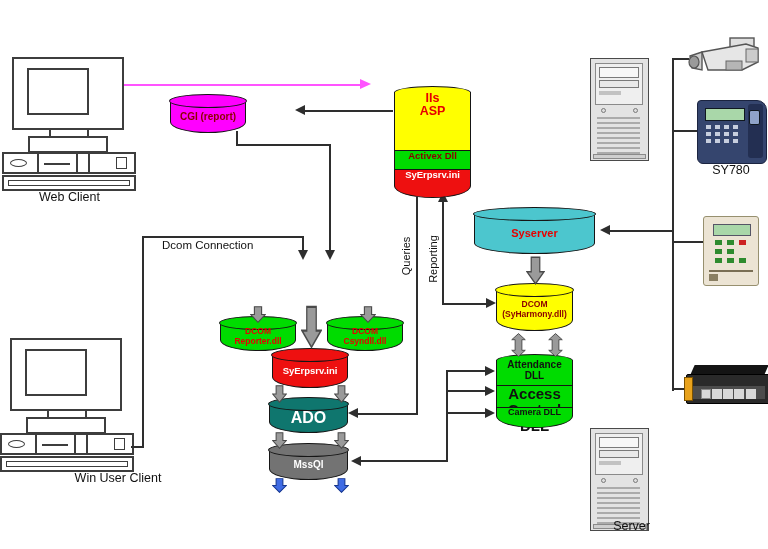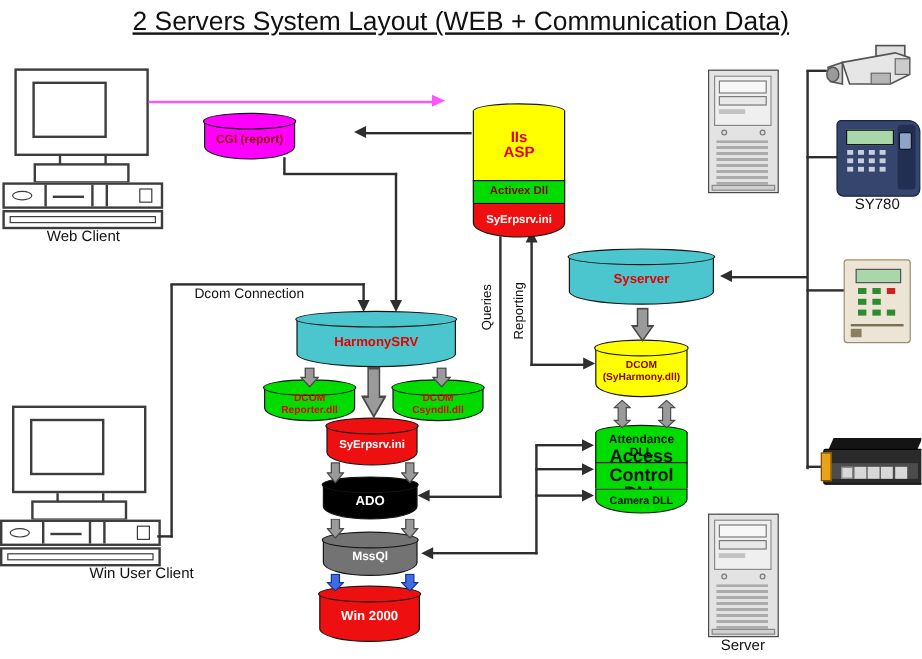--- a/index.html
+++ b/index.html
@@ -25,21 +25,21 @@
        border-radius:0 0 50% 50% / 0 0 11px 11px;display:flex;align-items:center;justify-content:center;
        text-align:center;font-weight:bold;}
   .cyl::before{content:"";position:absolute;left:-1.6px;right:-1.6px;top:-7px;height:14px;
        background:inherit;border:inherit;border-radius:50%;box-sizing:border-box;}
   .cyl span{position:relative;z-index:1;white-space:pre-line;line-height:1.12;}
   
   .stack{position:absolute;}
   .cap{position:absolute;left:0;right:0;top:-6px;height:13px;border:1.6px solid #151515;
        border-radius:50%;box-sizing:border-box;z-index:0;}
   .band{position:relative;box-sizing:border-box;border-left:1.6px solid #151515;border-right:1.6px solid #151515;
-       display:flex;align-items:center;justify-content:center;text-align:center;font-weight:bold;z-index:1;}
+       display:flex;align-items:flex-start;justify-content:center;text-align:center;font-weight:bold;z-index:1;}
   .band + .band{border-top:1.4px solid #151515;}
   .band-bottom{border-bottom:1.6px solid #151515;border-radius:0 0 50% 50% / 0 0 12px 12px;}
   .band span{white-space:pre-line;line-height:1.05;}
   .t-red{color:#e60000;} .t-white{color:#fff;} .t-darkred{color:#8b0000;} .t-black{color:#111;}
   
   .cap-label{position:absolute;font-size:12.5px;color:#111;text-align:center;}
   .vlabel{position:absolute;width:60px;font-size:11px;color:#111;text-align:center;transform:rotate(-90deg);}
   .slabel{position:absolute;font-size:11.5px;color:#111;}
   
   .barrow{position:absolute;}
@@ -89,21 +89,20 @@
   .nd-face{position:absolute;left:6px;top:24px;width:73px;height:13px;background:#4c4c4c;}
   .nd-ports{position:absolute;left:15px;top:27px;width:8px;height:8px;background:#d8d8d8;border:1px solid #888;
      box-shadow:11px 0 #d8d8d8,22px 0 #d8d8d8,33px 0 #d8d8d8,45px 0 #d8d8d8;}
   .nd-orange{position:absolute;left:-2px;top:15px;width:7px;height:22px;background:#e8a21c;border:1px solid #7c5200;}
 </style>
 </head>
 <body>
 
 <div id="canvas">
 
-  <div class="title">2 Servers System Layout (WEB + Communication Data)</div>
 
   <div class="computer" style="left:2px;top:55px;">
     <div class="mon"></div>
     <div class="scr"></div>
     <div class="neck"></div>
     <div class="base"></div>
     <div class="case">
       <div class="c-oval"></div>
       <div class="c-line"></div>
       <div class="c-div1"></div>
@@ -194,48 +193,42 @@
 ASP</span>
     </div>
     <div class="band" style="height:19px;background:#00dc00;font-size:9.5px;">
       <span class="t-darkred">Activex Dll</span>
     </div>
     <div class="band band-bottom" style="height:29px;background:#ee1010;font-size:9.5px;">
       <span class="t-white">SyErpsrv.ini</span>
     </div>
   </div>
 
-  <div class="cyl" style="left:247px;top:265px;width:133px;height:41px;background:#4cc6ce;font-size:11px;">
-    <span class="t-red">HarmonySRV</span>
-  </div>
 
   <div class="cyl" style="left:220px;top:322px;width:76px;height:29px;background:#00dc00;font-size:8.5px;">
     <span class="t-red">DCOM
 Reporter.dll</span>
   </div>
   <div class="cyl" style="left:327px;top:322px;width:76px;height:29px;background:#00dc00;font-size:8.5px;">
     <span class="t-red">DCOM
 Csyndll.dll</span>
   </div>
 
   <div class="cyl" style="left:272px;top:354px;width:76px;height:34px;background:#ee1010;font-size:9.5px;">
     <span class="t-white">SyErpsrv.ini</span>
   </div>
 
-  <div class="cyl" style="left:269px;top:403px;width:79px;height:30px;background:#000000;font-size:11px;">
+  <div class="cyl" style="left:269px;top:403px;width:79px;height:30px;background:#0f766e;font-size:16px;">
     <span class="t-white">ADO</span>
   </div>
 
   <div class="cyl" style="left:269px;top:449px;width:79px;height:31px;background:#737373;font-size:10px;">
     <span class="t-white">MssQl</span>
   </div>
 
-  <div class="cyl" style="left:266px;top:494px;width:84px;height:41px;background:#ee1010;font-size:11px;">
-    <span class="t-white">Win 2000</span>
-  </div>
 
   <div class="cyl" style="left:474px;top:213px;width:121px;height:41px;background:#4cc6ce;font-size:11px;">
     <span class="t-red">Syserver</span>
   </div>
 
   <div class="cyl" style="left:496px;top:289px;width:77px;height:42px;background:#ffff00;font-size:8.5px;">
     <span class="t-darkred">DCOM
 (SyHarmony.dll)</span>
   </div>
 
@@ -312,21 +305,21 @@
     <div class="bay">
       <div class="cd"></div>
       <div class="fd"></div>
       <div class="bt"></div>
     </div>
     <div class="screw" style="left:10px;top:49px;"></div>
     <div class="screw" style="left:42px;top:49px;"></div>
     <div class="vents"></div>
     <div class="foot"></div>
   </div>
-  <div class="cap-label" style="left:588px;top:531px;width:62px;">Server</div>
+  <div class="cap-label" style="left:588px;top:519px;width:62px;text-align:right;">Server</div>
 
   <svg class="abs" style="left:686px;top:36px;width:80px;height:56px;" viewBox="0 0 80 56">
     <rect x="44" y="2" width="24" height="9" fill="#e0e0e0" stroke="#555" stroke-width="1.4"></rect>
     <polygon points="16,16 60,8 72,12 72,26 56,34 22,34" fill="#e6e6e6" stroke="#555" stroke-width="1.4"></polygon>
     <polygon points="4,20 16,16 16,34 6,32" fill="#cfcfcf" stroke="#555" stroke-width="1.4"></polygon>
     <ellipse cx="8" cy="26" rx="5" ry="6" fill="#9a9a9a" stroke="#555" stroke-width="1.2"></ellipse>
     <rect x="40" y="25" width="16" height="9" fill="#b5b5b5" stroke="#666" stroke-width="1"></rect>
     <rect x="60" y="13" width="12" height="13" fill="#cccccc" stroke="#666" stroke-width="1"></rect>
   </svg>
 

